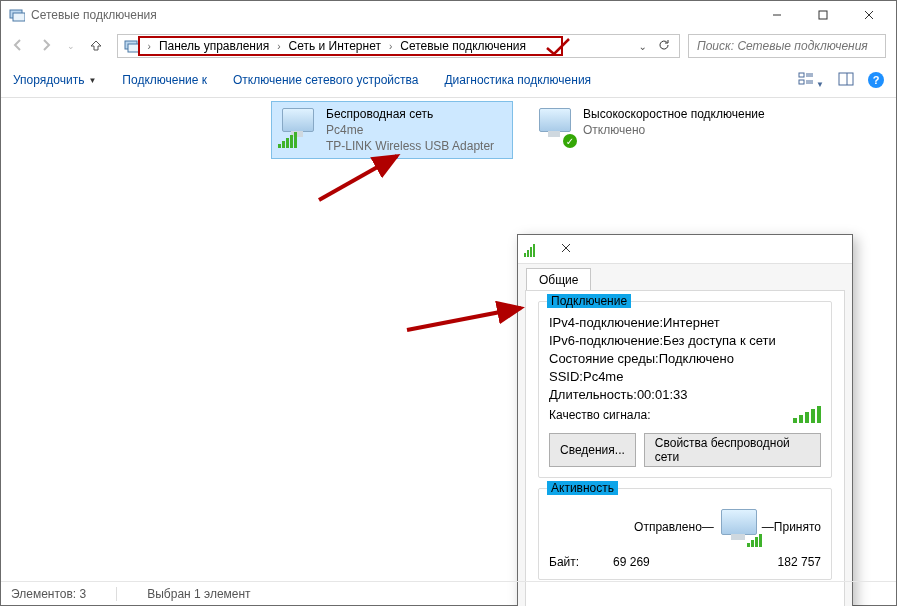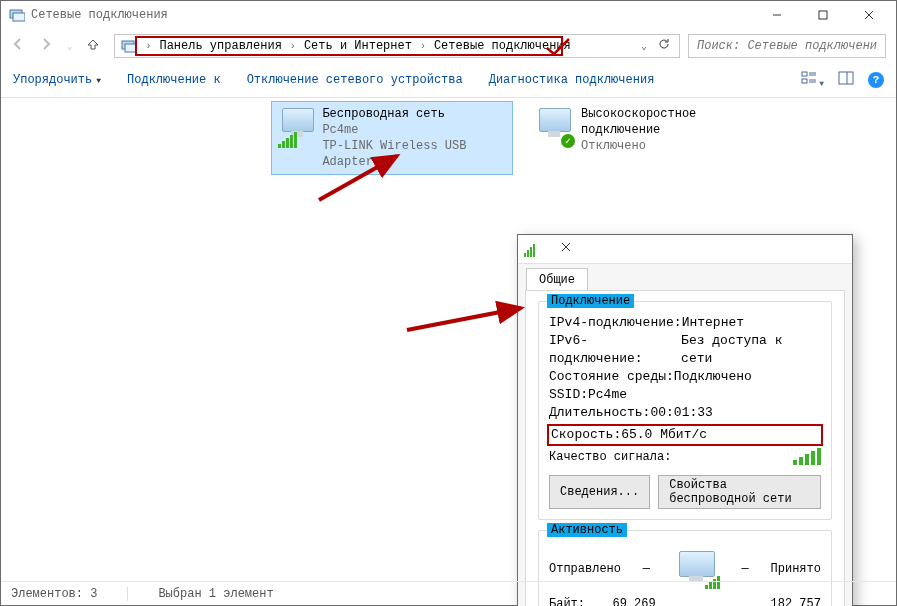--- a/index.html
+++ b/index.html
@@ -1,16 +1,16 @@
 <!DOCTYPE html>
 <html><head>
 <meta charset="utf-8">
 <style>
   html,body{margin:0;padding:0;font-family:"Segoe UI",Tahoma,sans-serif;font-size:12px;color:#000;background:#fff;user-select:none;}
-  .window{width:897px;height:606px;border:1px solid #6b6b6b;box-sizing:border-box;position:relative;background:#fff;font-family:Liberation Mono, monospace;}
+  .window{width:897px;height:606px;border:1px solid #6b6b6b;box-sizing:border-box;position:relative;background:#fff;}
   
   .titlebar{height:28px;display:flex;align-items:center;padding:0 4px;color:#666;}
   .titlebar .icon{width:16px;height:16px;display:inline-flex;align-items:center;justify-content:center;margin:0 6px 0 4px;}
   .titlebar .title{flex:1;font-size:12px;}
   .winbtns{display:flex;height:28px;}
   .winbtn{width:46px;display:flex;align-items:center;justify-content:center;color:#555;}
   .winbtn svg{width:10px;height:10px;}
   
   .navrow{height:34px;display:flex;align-items:center;padding:0 10px;gap:8px;}
   .navrow .navarrows{display:flex;align-items:center;gap:14px;color:#999;margin-right:6px;}
@@ -63,21 +63,21 @@
   .groupbox .legend{position:absolute;top:-8px;left:8px;background:#0ea5e9;padding:0 4px;color:#000;font-size:12px;}
   .kv{display:flex;font-size:13px;line-height:18px;color:#000;}
   .kv .k{color:#000;}
   .kv .v{color:#000;}
   .speed-box{border:2px solid #b00000;margin:2px -2px;padding:0 2px;}
   .sigrow{display:flex;justify-content:space-between;align-items:center;margin-top:2px;}
   .sigrow .bars{display:flex;align-items:flex-end;gap:2px;}
   .sigrow .bars span{width:4px;background:#3fb22b;}
   .btnrow{display:flex;gap:8px;margin-top:10px;}
   .wbtn{border:1px solid #adadad;background:#e9e9e9;padding:2px 10px;font-size:12px;color:#000;display:inline-flex;align-items:center;gap:4px;}
-  .activity{display:flex;align-items:center;justify-content:space-between;margin:6px 0 8px 0;color:#000;}
+  .activity{display:flex;align-items:center;justify-content:flex-end;margin:6px 0 8px 0;color:#000;}
   .activity .mon{width:48px;height:40px;position:relative;}
   .activity .amon{width:34px;height:24px;background:linear-gradient(#dff2ff,#a9cbe8);border:1px solid #87a8c5;border-radius:2px;position:absolute;left:7px;top:2px;}
   .activity .amonstand{width:14px;height:6px;background:#cfd8df;position:absolute;top:27px;left:17px;}
   .activity .amsig{position:absolute;right:0;bottom:0;display:flex;align-items:flex-end;gap:1px;}
   .activity .amsig span{width:3px;background:#3fb22b;}
   .bytes{display:flex;justify-content:space-between;font-size:12px;}
   .bytes .mid{width:60px;}
   .watermark{position:absolute;right:14px;bottom:44px;font-size:18px;font-weight:bold;color:#cfcfcf;letter-spacing:1px;font-style:italic;}
 
   
@@ -258,26 +258,20 @@
               <span class="v">Подключено</span>
             </div>
           <div class="kv">
               <span class="k">SSID:</span>
               <span class="v">Pc4me</span>
             </div>
           <div class="kv">
               <span class="k">Длительность:</span>
               <span class="v">00:01:33</span>
             </div>
-          <div class="speed-box">
-            <div class="kv">
-                <span class="k">Скорость:</span>
-                <span class="v">65.0 Мбит/с</span>
-              </div>
-          </div>
           <div class="sigrow">
             <span>Качество сигнала:</span>
             <div class="bars">
               <span style="height:5px;"></span>
                 <span style="height:8px;"></span>
                 <span style="height:11px;"></span>
                 <span style="height:14px;"></span>
                 <span style="height:17px;"></span>
             </div>
           </div>

